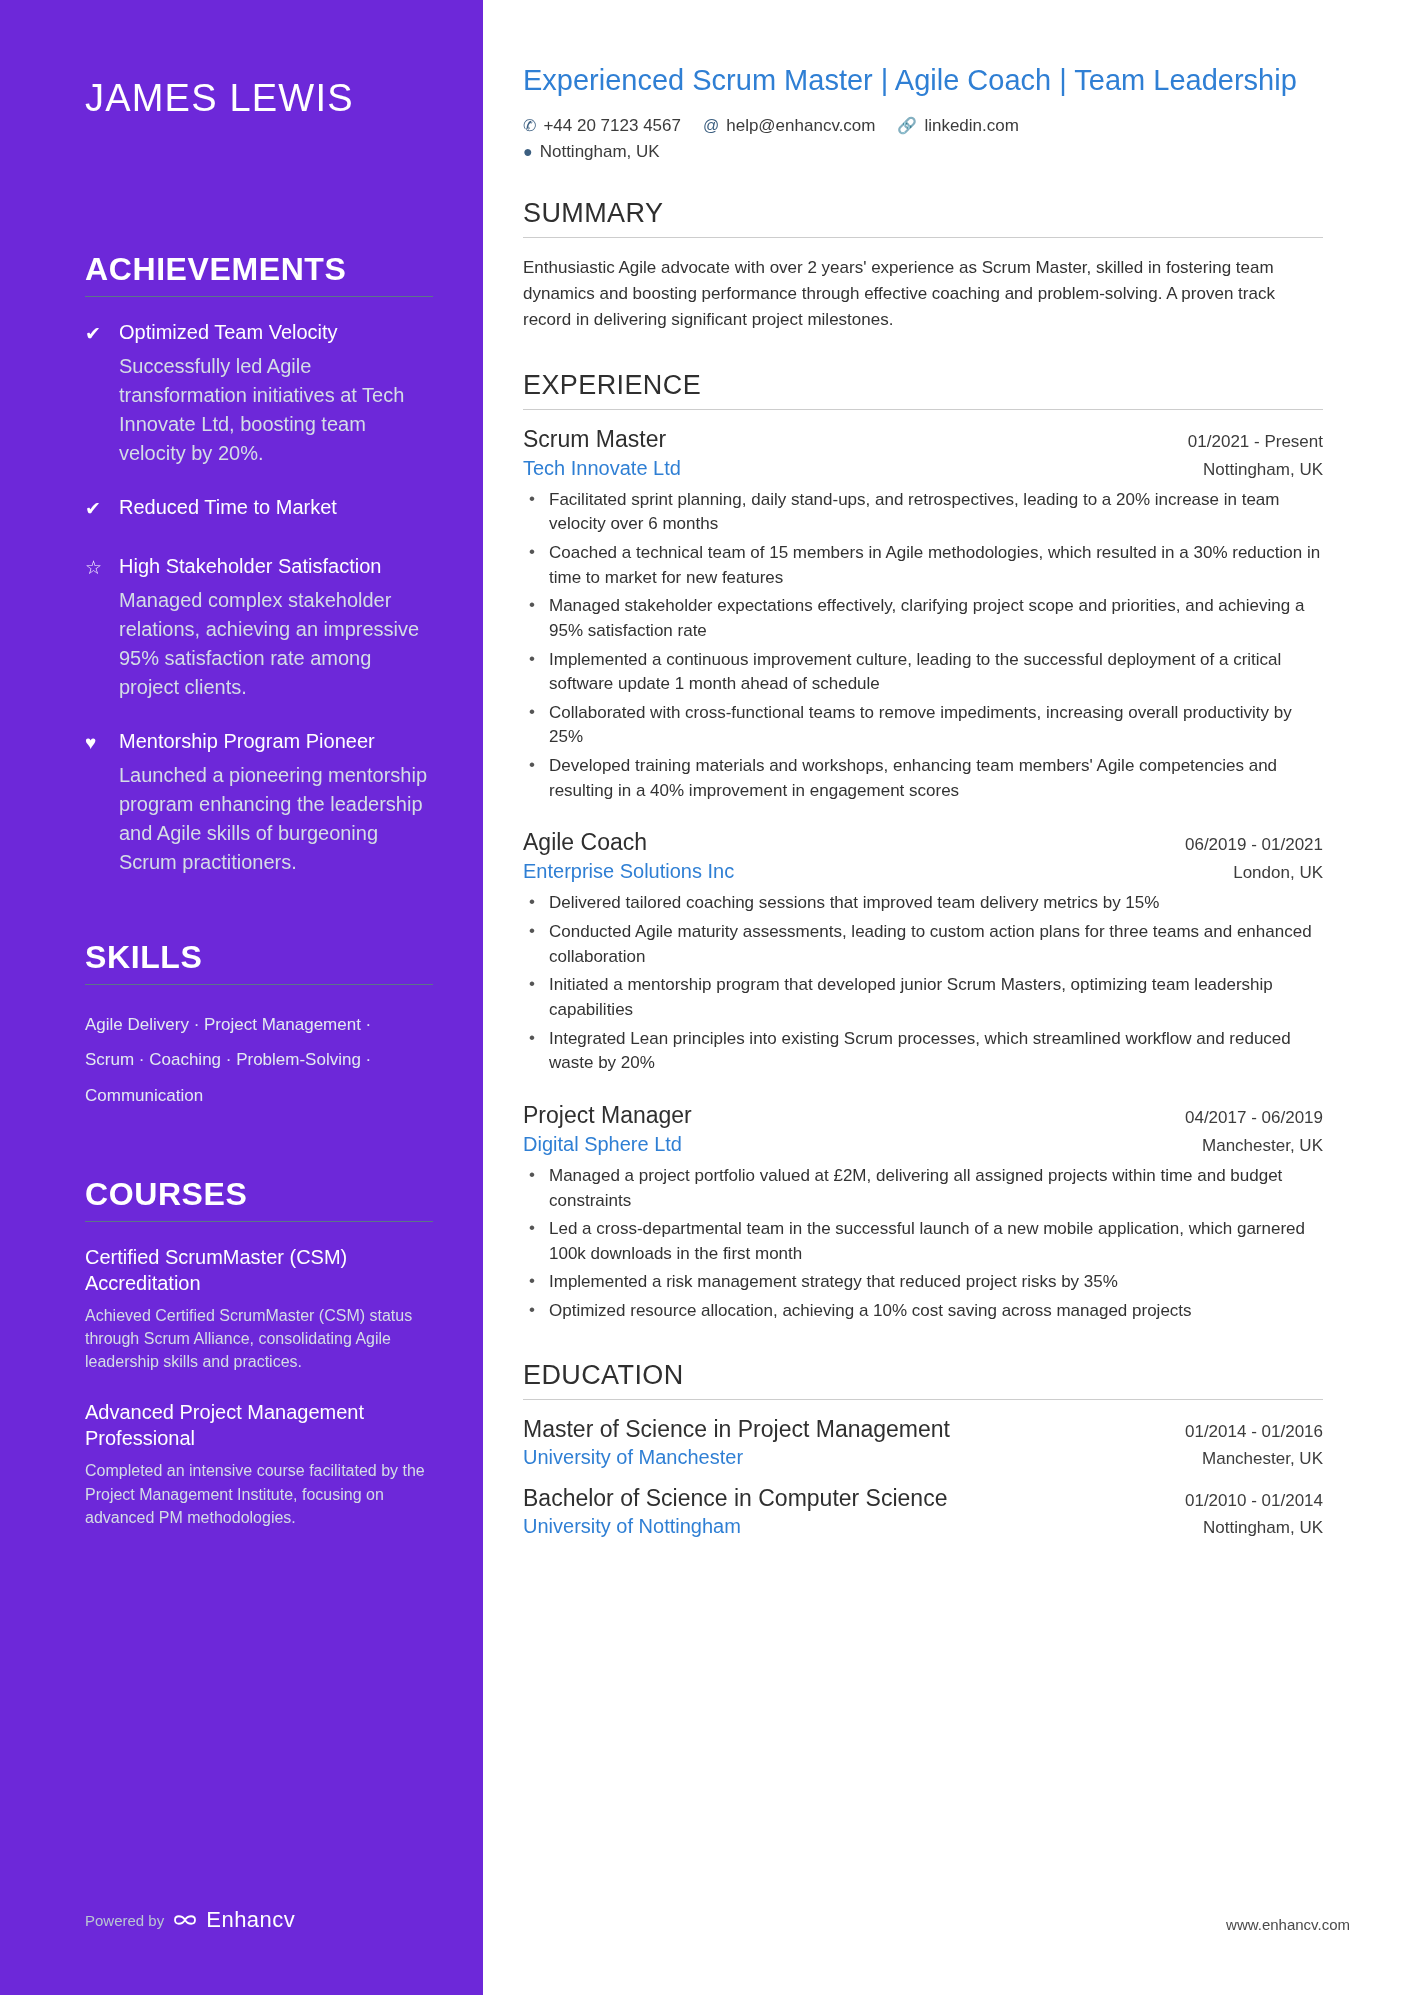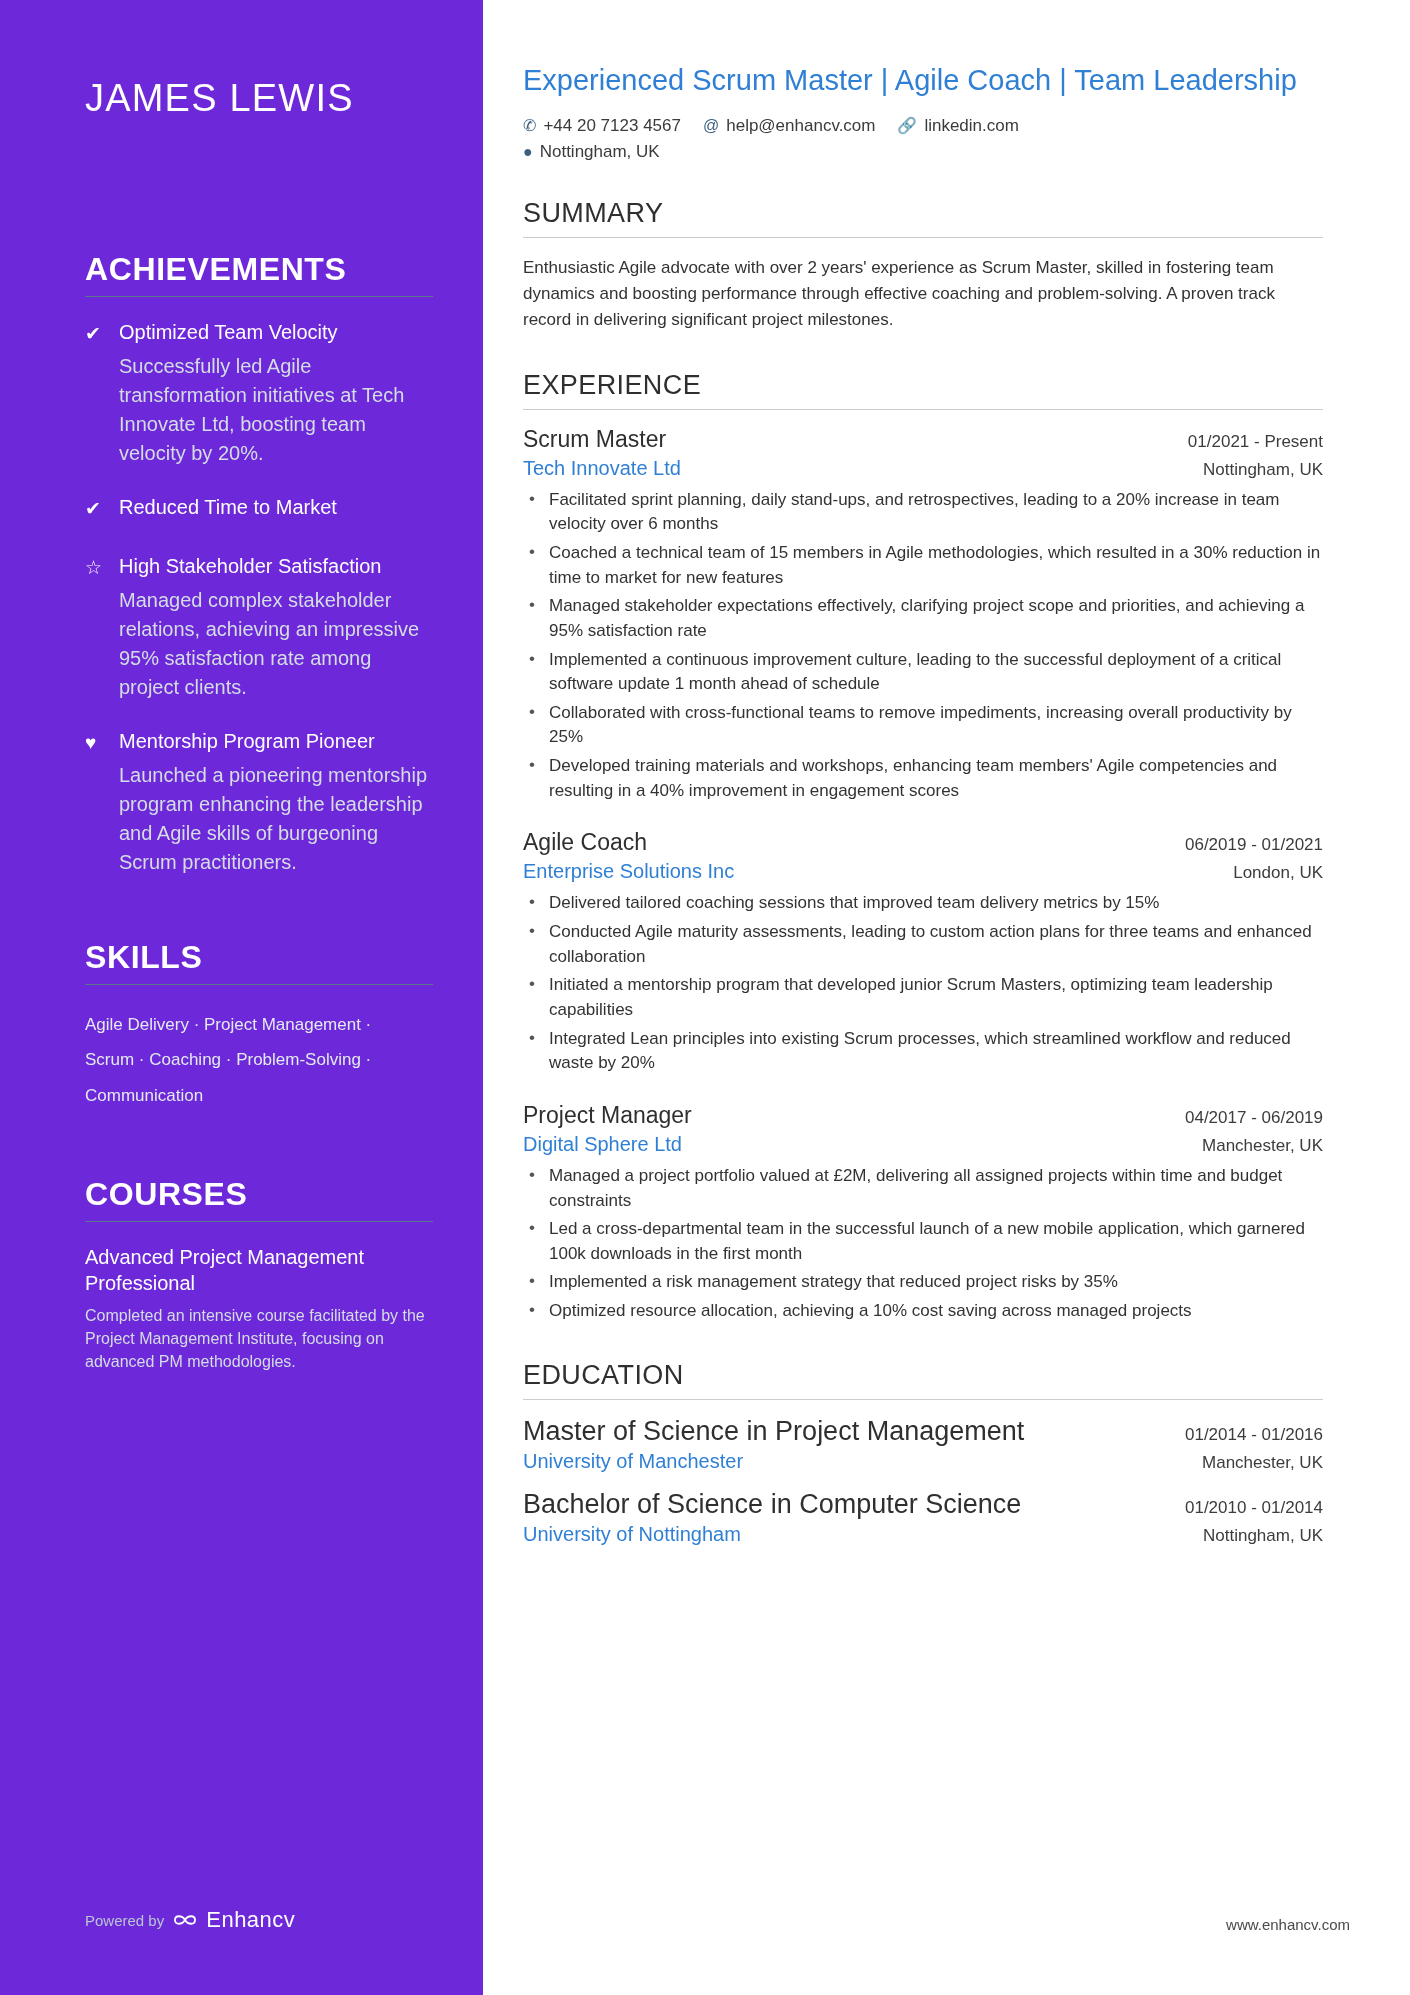--- a/index.html
+++ b/index.html
@@ -213,21 +213,21 @@
     color: #555;
     font-size: 17px;
   }
   .edu { margin-bottom: 16px; }
   .edu-row {
     display: flex;
     justify-content: space-between;
     align-items: baseline;
     gap: 14px;
   }
-  .edu-title { font-size: 27px; color: #2f2f2f; }
+  .edu-title { font-size: 23px; color: #2f2f2f; }
   .edu-date { font-size: 17px; color: #3c3c3c; white-space: nowrap; }
   .edu-row2 {
     display: flex;
     justify-content: space-between;
     align-items: baseline;
     gap: 14px;
     margin-top: 3px;
   }
   .edu-school { font-size: 20px; color: #2f7fd4; }
   .edu-loc { font-size: 17px; color: #3c3c3c; white-space: nowrap; }
@@ -290,20 +290,24 @@
         <div class="side-rule"></div>
         <div class="skills-line">Agile Delivery · Project Management ·</div>
         <div class="skills-line">Scrum · Coaching · Problem-Solving ·</div>
         <div class="skills-line">Communication</div>
       </section>
 
       <section class="side-section">
         <h2 class="side-heading">COURSES</h2>
         <div class="side-rule"></div>
 
+        <div class="course-item">
+          <div class="course-title">Certified ScrumMaster (CSM) Accreditation</div>
+          <div class="course-desc">Achieved Certified ScrumMaster (CSM) status through Scrum Alliance, consolidating Agile leadership skills and practices.</div>
+        </div>
 
         <div class="course-item">
           <div class="course-title">Advanced Project Management Professional</div>
           <div class="course-desc">Completed an intensive course facilitated by the Project Management Institute, focusing on advanced PM methodologies.</div>
         </div>
       </section>
     </div>
 
     <div class="powered">
       <span>Powered by</span>

